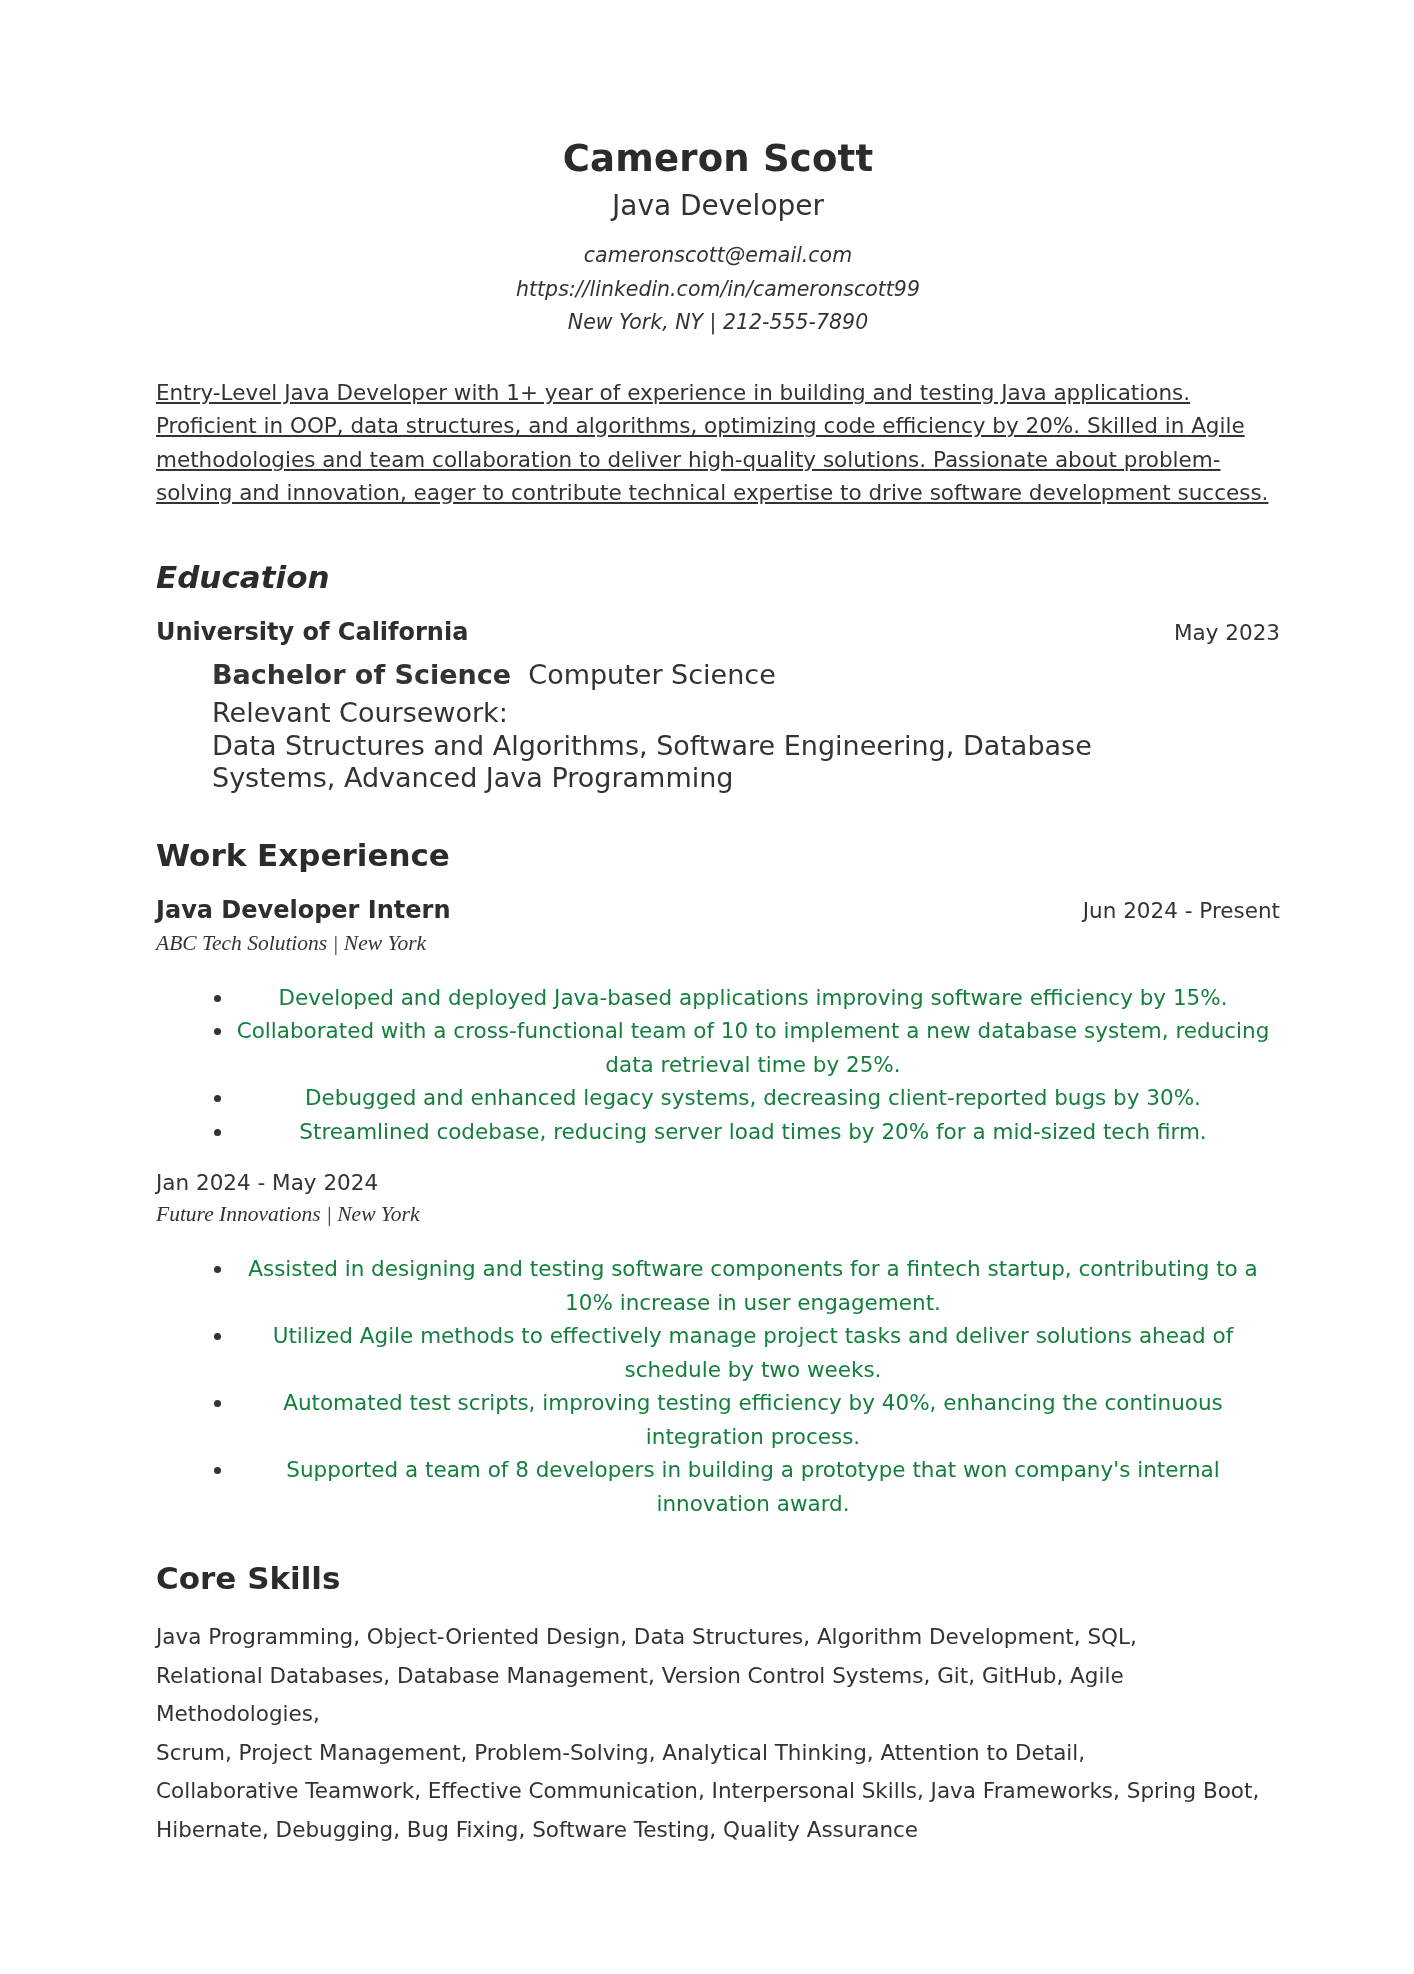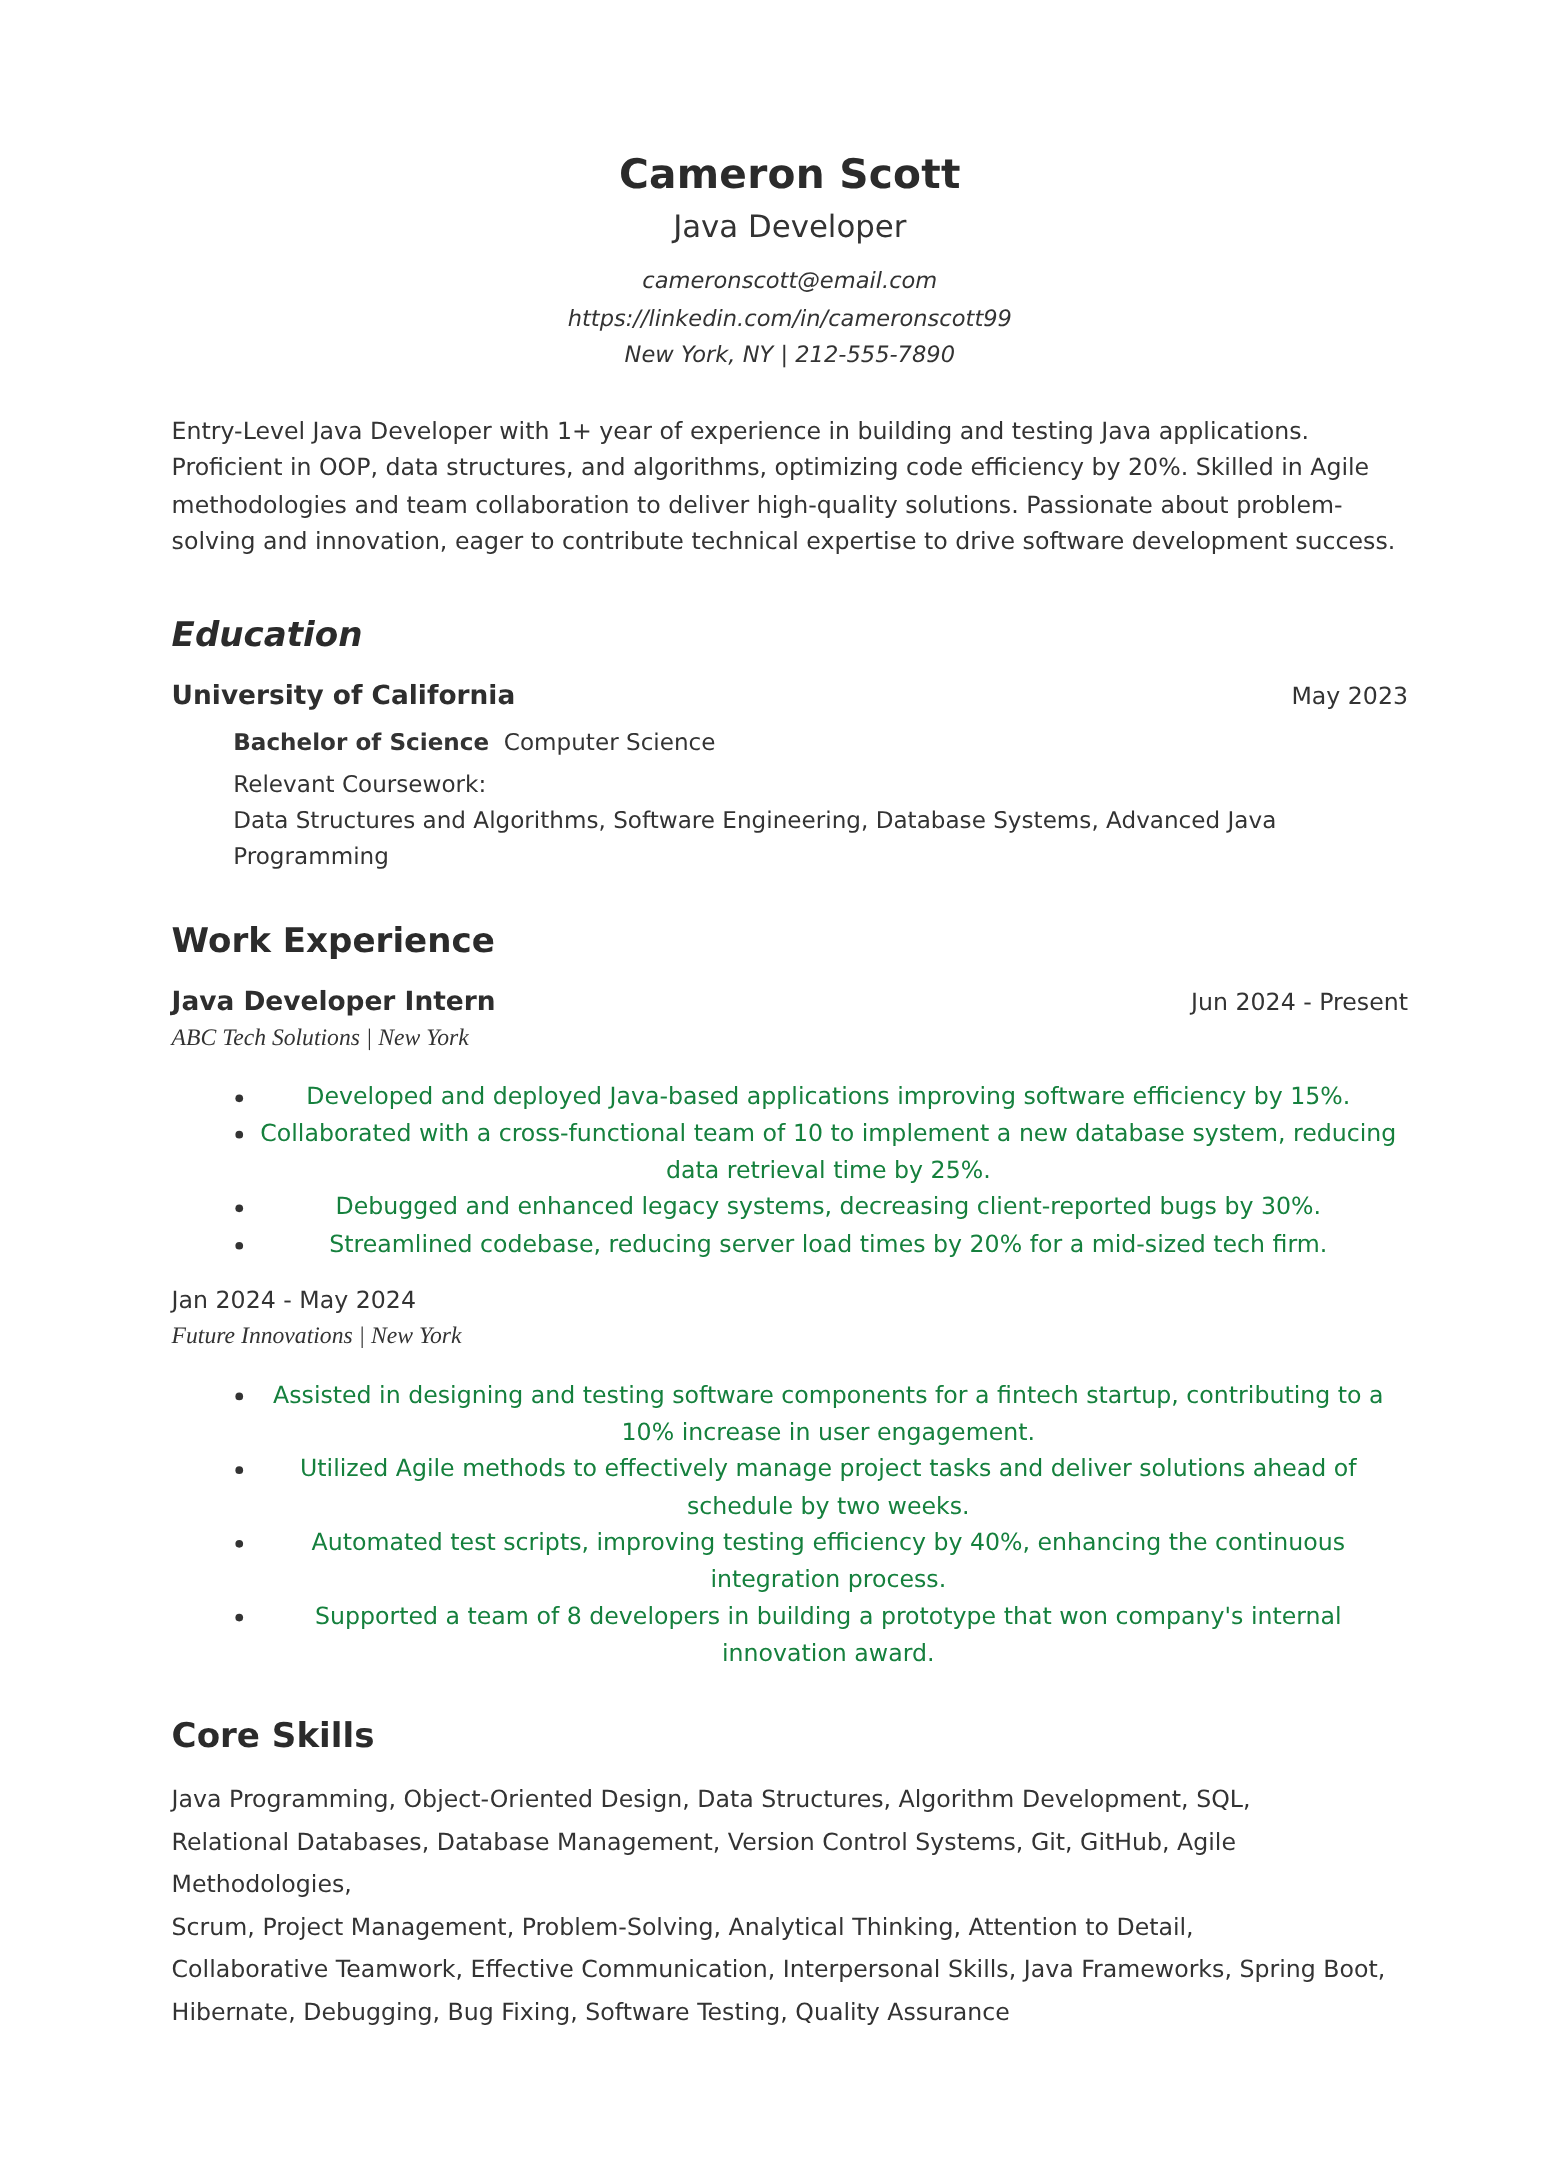--- a/index.html
+++ b/index.html
@@ -3,28 +3,28 @@
 <meta charset="utf-8">
 <style>
   html, body { margin: 0; padding: 0; background: #ffffff; }
   body { width: 1414px; height: 1974px; position: relative; overflow: hidden;
          font-family: "DejaVu Sans", "Liberation Sans", sans-serif; color: #2e2e2e; }
   .page { position: absolute; left: 156px; top: 0; width: 1124px; }
   .header { text-align: center; padding-top: 134px; }
   .name { font-size: 37px; font-weight: bold; line-height: 50px; letter-spacing: 0.2px; color: #2b2b2b; }
   .title { font-size: 28px; line-height: 40px; margin-top: 2px; color: #333; }
   .contact { font-style: italic; font-size: 20.5px; line-height: 33.5px; margin-top: 13px; color: #333; }
-  .summary { font-size: 21.5px; line-height: 33.5px; margin-top: 36px; color: #333; }
+  .summary { font-size: 21.5px; line-height: 33.5px; margin-top: 36px; color: #333; text-decoration: underline; }
   .section-h { font-size: 31px; font-weight: bold; line-height: 40px; color: #2b2b2b; }
   .edu-h { margin-top: 47px; font-style: italic; }
   .row { display: flex; justify-content: space-between; align-items: baseline; }
   .entry-title { font-size: 24px; font-weight: 600; line-height: 34px; color: #2e2e2e; }
   .date { font-size: 21.5px; line-height: 30px; color: #333; }
   .sub { font-style: italic; font-size: 21.5px; line-height: 32px; color: #333; font-family: Liberation Serif, serif; }
-  .indent { margin-left: 56px; font-size: 21px; line-height: 32.5px; color: #333; }
+  .indent { margin-left: 56px; font-size: 27px; line-height: 32.5px; color: #333; }
   .bold { font-weight: 600; }
   ul.bullets { list-style: none; margin: 22px 0 0 0; padding: 0 0 0 78px; font-size: 21.5px; line-height: 33.5px; color: #15803d; text-align: center; }
   ul.bullets li { position: relative; padding-right: 8px; }
   ul.bullets li::before { content: ""; position: absolute; left: -20px; top: 14px; width: 7px; height: 7px; border-radius: 50%; background: #333; }
   .skills-line { font-size: 21.5px; line-height: 38.5px; color: #333; }
 </style>
 </head>
 <body>
 
 <div class="page">

